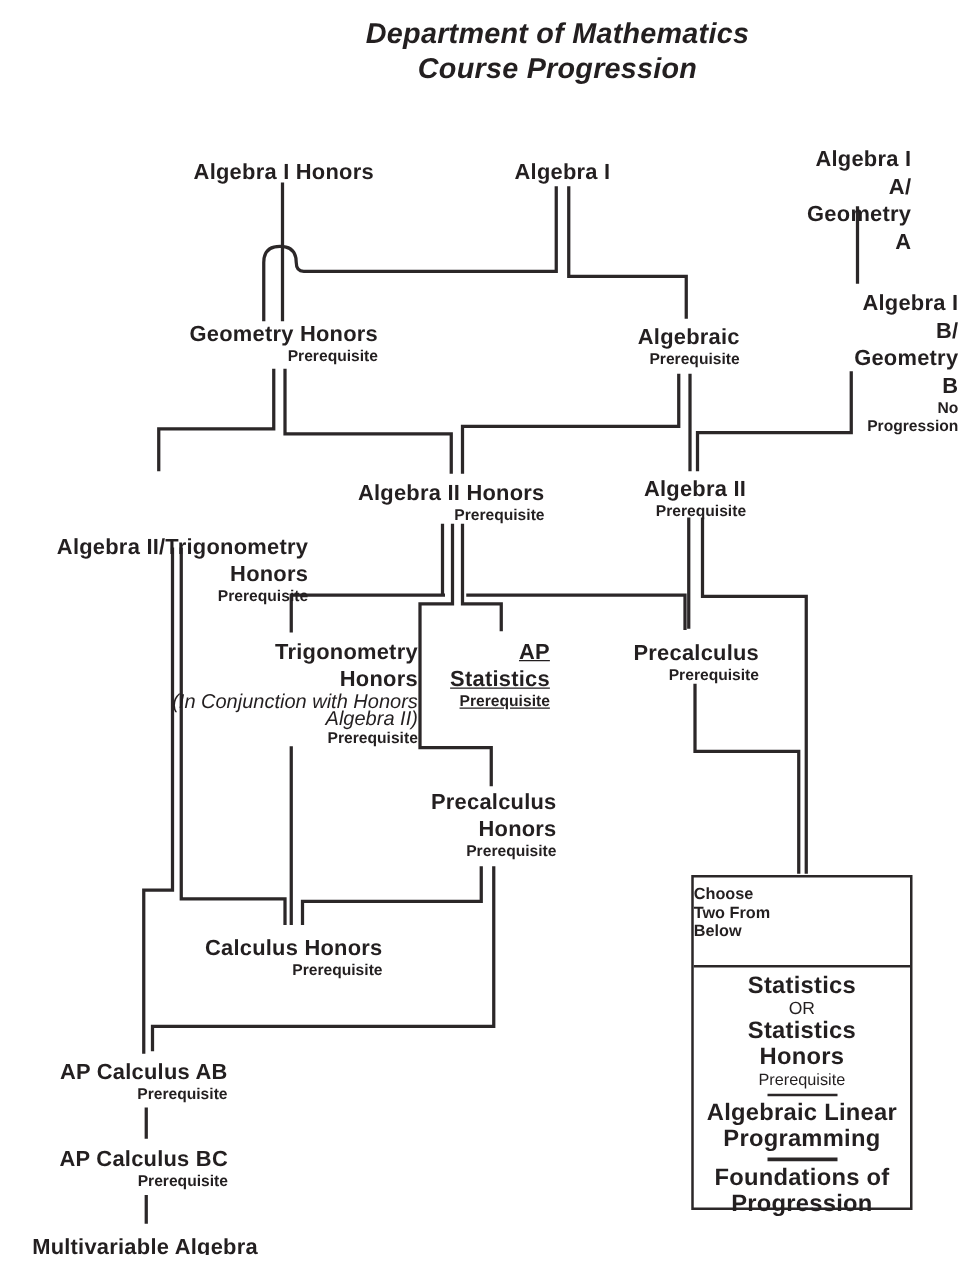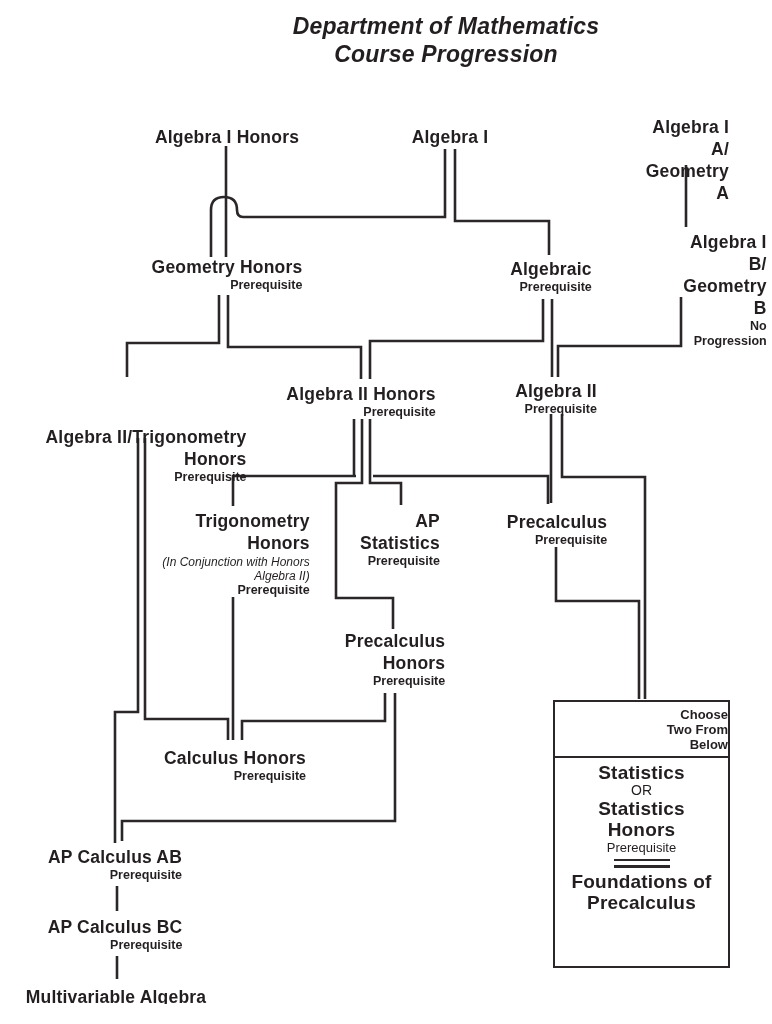--- a/index.html
+++ b/index.html
@@ -17,33 +17,33 @@
   svg.wires{position:absolute;left:0;top:0;}
   .node{
     position:absolute;transform:translateX(-50%);
     text-align:right;
   }
   .node .title{
     font-size:17.5px;font-weight:bold;line-height:22px;
     white-space:pre-line;letter-spacing:0.2px;
   }
   .node .note{
-    font-size:12px;font-style:italic;line-height:14px;
+    font-size:16px;font-style:italic;line-height:14px;
     white-space:pre-line;margin-top:1px;
   }
   .node .sub{
     font-size:12.5px;font-weight:bold;line-height:15px;margin-top:0px;
   }
   .choose-box{
     position:absolute;left:553px;top:700px;width:177px;height:268px;
     border:2.6px solid #2b2728;box-sizing:border-box;background:#ffffff;
   }
   .box-header{
-    font-size:13px;font-weight:bold;line-height:15px;text-align:right;
-    padding:5px 0 4px 0;border-bottom:2.6px solid #2b2728;white-space:pre-line;
+    font-size:13px;font-weight:bold;line-height:15px;text-align:left;
+    padding:5px 0 20px 0;border-bottom:2.6px solid #2b2728;white-space:pre-line;
   }
   .box-body{text-align:center;padding-top:4px;}
   .opt-title{font-size:19px;font-weight:bold;line-height:21px;white-space:pre-line;letter-spacing:0.2px;}
   .opt-or{font-size:14px;font-weight:normal;line-height:15px;}
   .opt-sub{font-size:13px;font-weight:normal;line-height:15px;}
   .opt-divider{width:56px;height:2.4px;background:#2b2728;margin:4px auto 3px auto;}
 </style>
 </head>
 <body>
 
@@ -123,21 +123,21 @@
   </div>
 
   <div class="node" style="left:236px;top:510px;">
     <div class="title">Trigonometry
 Honors</div>
     <div class="note">(In Conjunction with Honors
 Algebra II)</div>
     <div class="sub">Prerequisite</div>
   </div>
 
-  <div class="node" style="left:400px;top:510px;">
+  <div class="node" style="left:400px;top:510px;text-decoration:underline;">
     <div class="title">AP
 Statistics</div>
     <div class="sub">Prerequisite</div>
   </div>
 
   <div class="node" style="left:557px;top:511px;">
     <div class="title">Precalculus</div>
     <div class="sub">Prerequisite</div>
   </div>
 
@@ -171,19 +171,21 @@
     <div class="box-header">Choose
 Two From
 Below</div>
     <div class="box-body">
       <div class="opt-title">Statistics</div>
       <div class="opt-or">OR</div>
       <div class="opt-title">Statistics
 Honors</div>
       <div class="opt-sub">Prerequisite</div>
       <div class="opt-divider"></div>
+      <div class="opt-title">Algebraic Linear
+Programming</div>
       <div class="opt-divider"></div>
       <div class="opt-title">Foundations of
-Precalculus</div>
+Progression</div>
     </div>
   </div>
 
 </div>
 
 </body></html>

